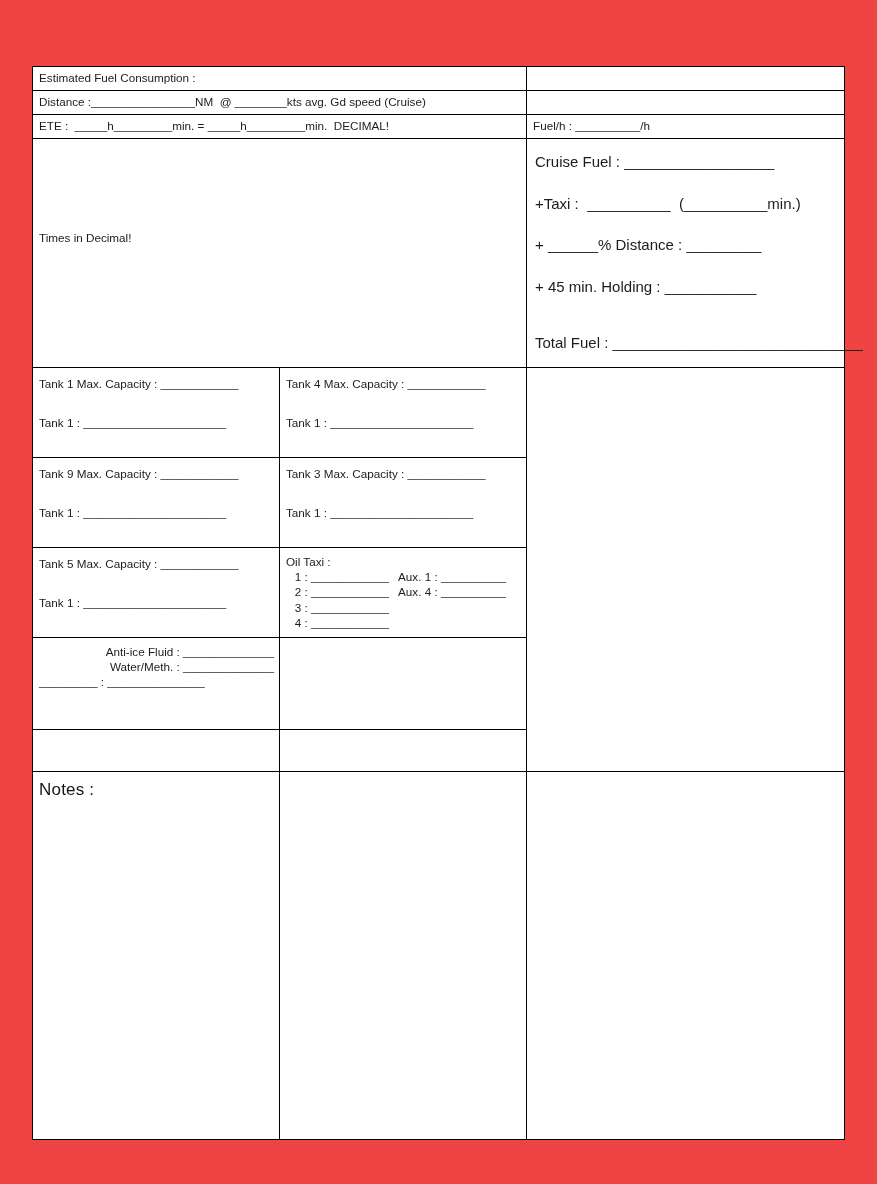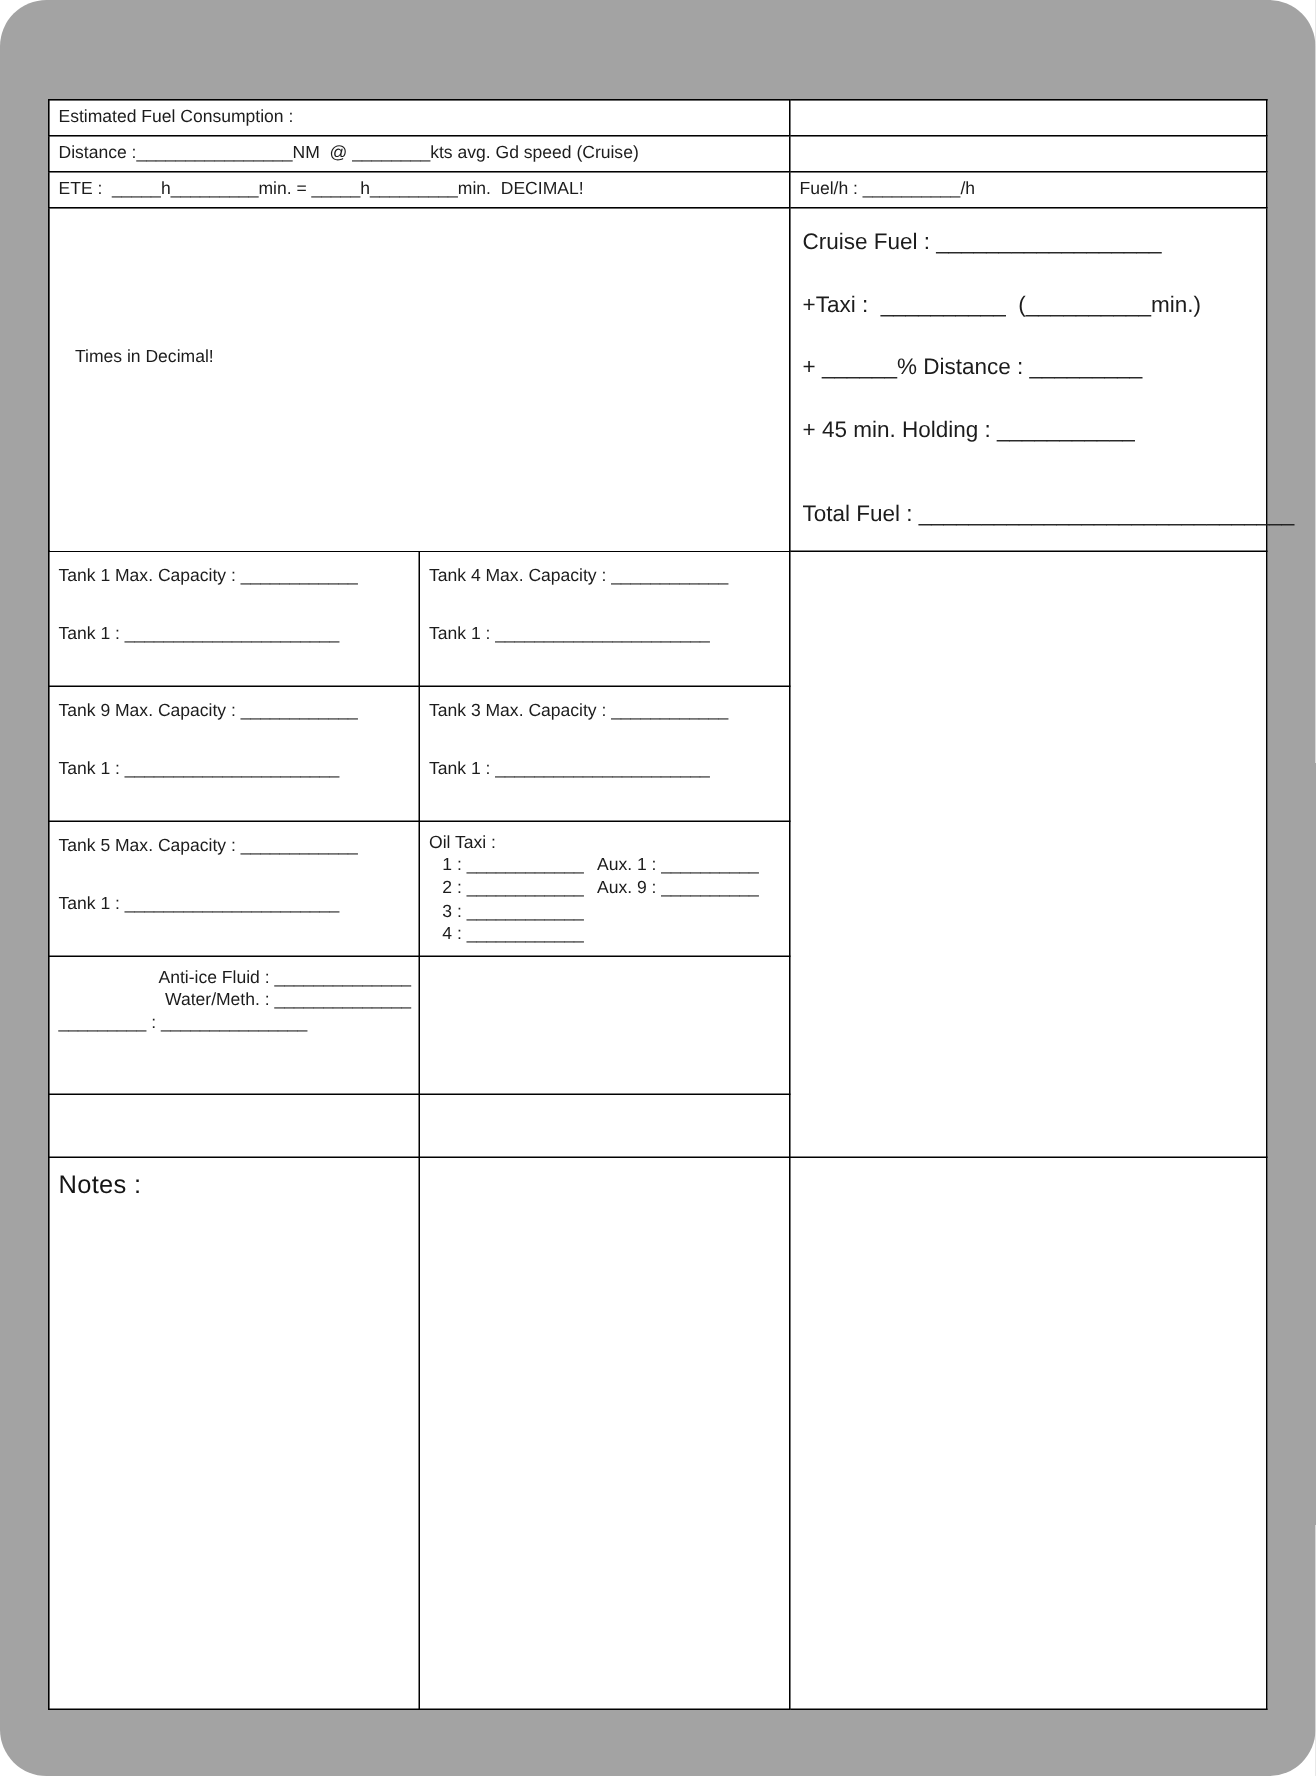--- a/index.html
+++ b/index.html
@@ -11,23 +11,22 @@
     width: 877px;
     height: 1184px;
     font-family: "Liberation Sans", sans-serif;
     color: #1a1a1a;
     -webkit-font-smoothing: antialiased;
   }
   .page {
     position: relative;
     width: 877px;
     height: 1184px;
-    background: #a3a3a3;
+    background: #ef4444;
     overflow: hidden;
-    border-radius: 31px;
   }
   table.sheet {
     position: absolute;
     left: 32px;
     top: 66px;
     width: 812px;
     border-collapse: collapse;
     table-layout: fixed;
   }
   table.sheet td {
@@ -49,21 +48,21 @@
   .r-head td { height: 17px; }
   .r-dist td { height: 17px; }
   .r-ete  td { height: 17px; }
 
   .cell-decimal {
     height: 212px;
     position: relative;
   }
   .cell-decimal .lbl {
     position: absolute;
-    left: 17px;
+    left: 6px;
     top: 91px;
     font-size: 11.7px;
   }
 
   .cell-fuelcalc {
     height: 212px;
     padding-top: 13px !important;
     padding-left: 8px !important;
   }
   .cell-fuelcalc .line {
@@ -226,21 +225,21 @@
           <div class="ln2">
             <span>Tank 1 :</span>&nbsp;<span>______________________</span>
           </div>
         </td>
         <td class="oil-cell">
           <div class="orow">Oil Taxi :</div>
           <div class="orow">
             <span class="ocol1"><span>1 :</span>&nbsp;<span>____________</span></span><span>Aux. 1 :</span>&nbsp;<span>__________</span>
           </div>
           <div class="orow">
-            <span class="ocol1"><span>2 :</span>&nbsp;<span>____________</span></span><span>Aux. 9 :</span>&nbsp;<span>__________</span>
+            <span class="ocol1"><span>2 :</span>&nbsp;<span>____________</span></span><span>Aux. 4 :</span>&nbsp;<span>__________</span>
           </div>
           <div class="orow">
             <span class="ocol1"><span>3 :</span>&nbsp;<span>____________</span></span>
           </div>
           <div class="orow">
             <span class="ocol1"><span>4 :</span>&nbsp;<span>____________</span></span>
           </div>
         </td>
       </tr>
 

